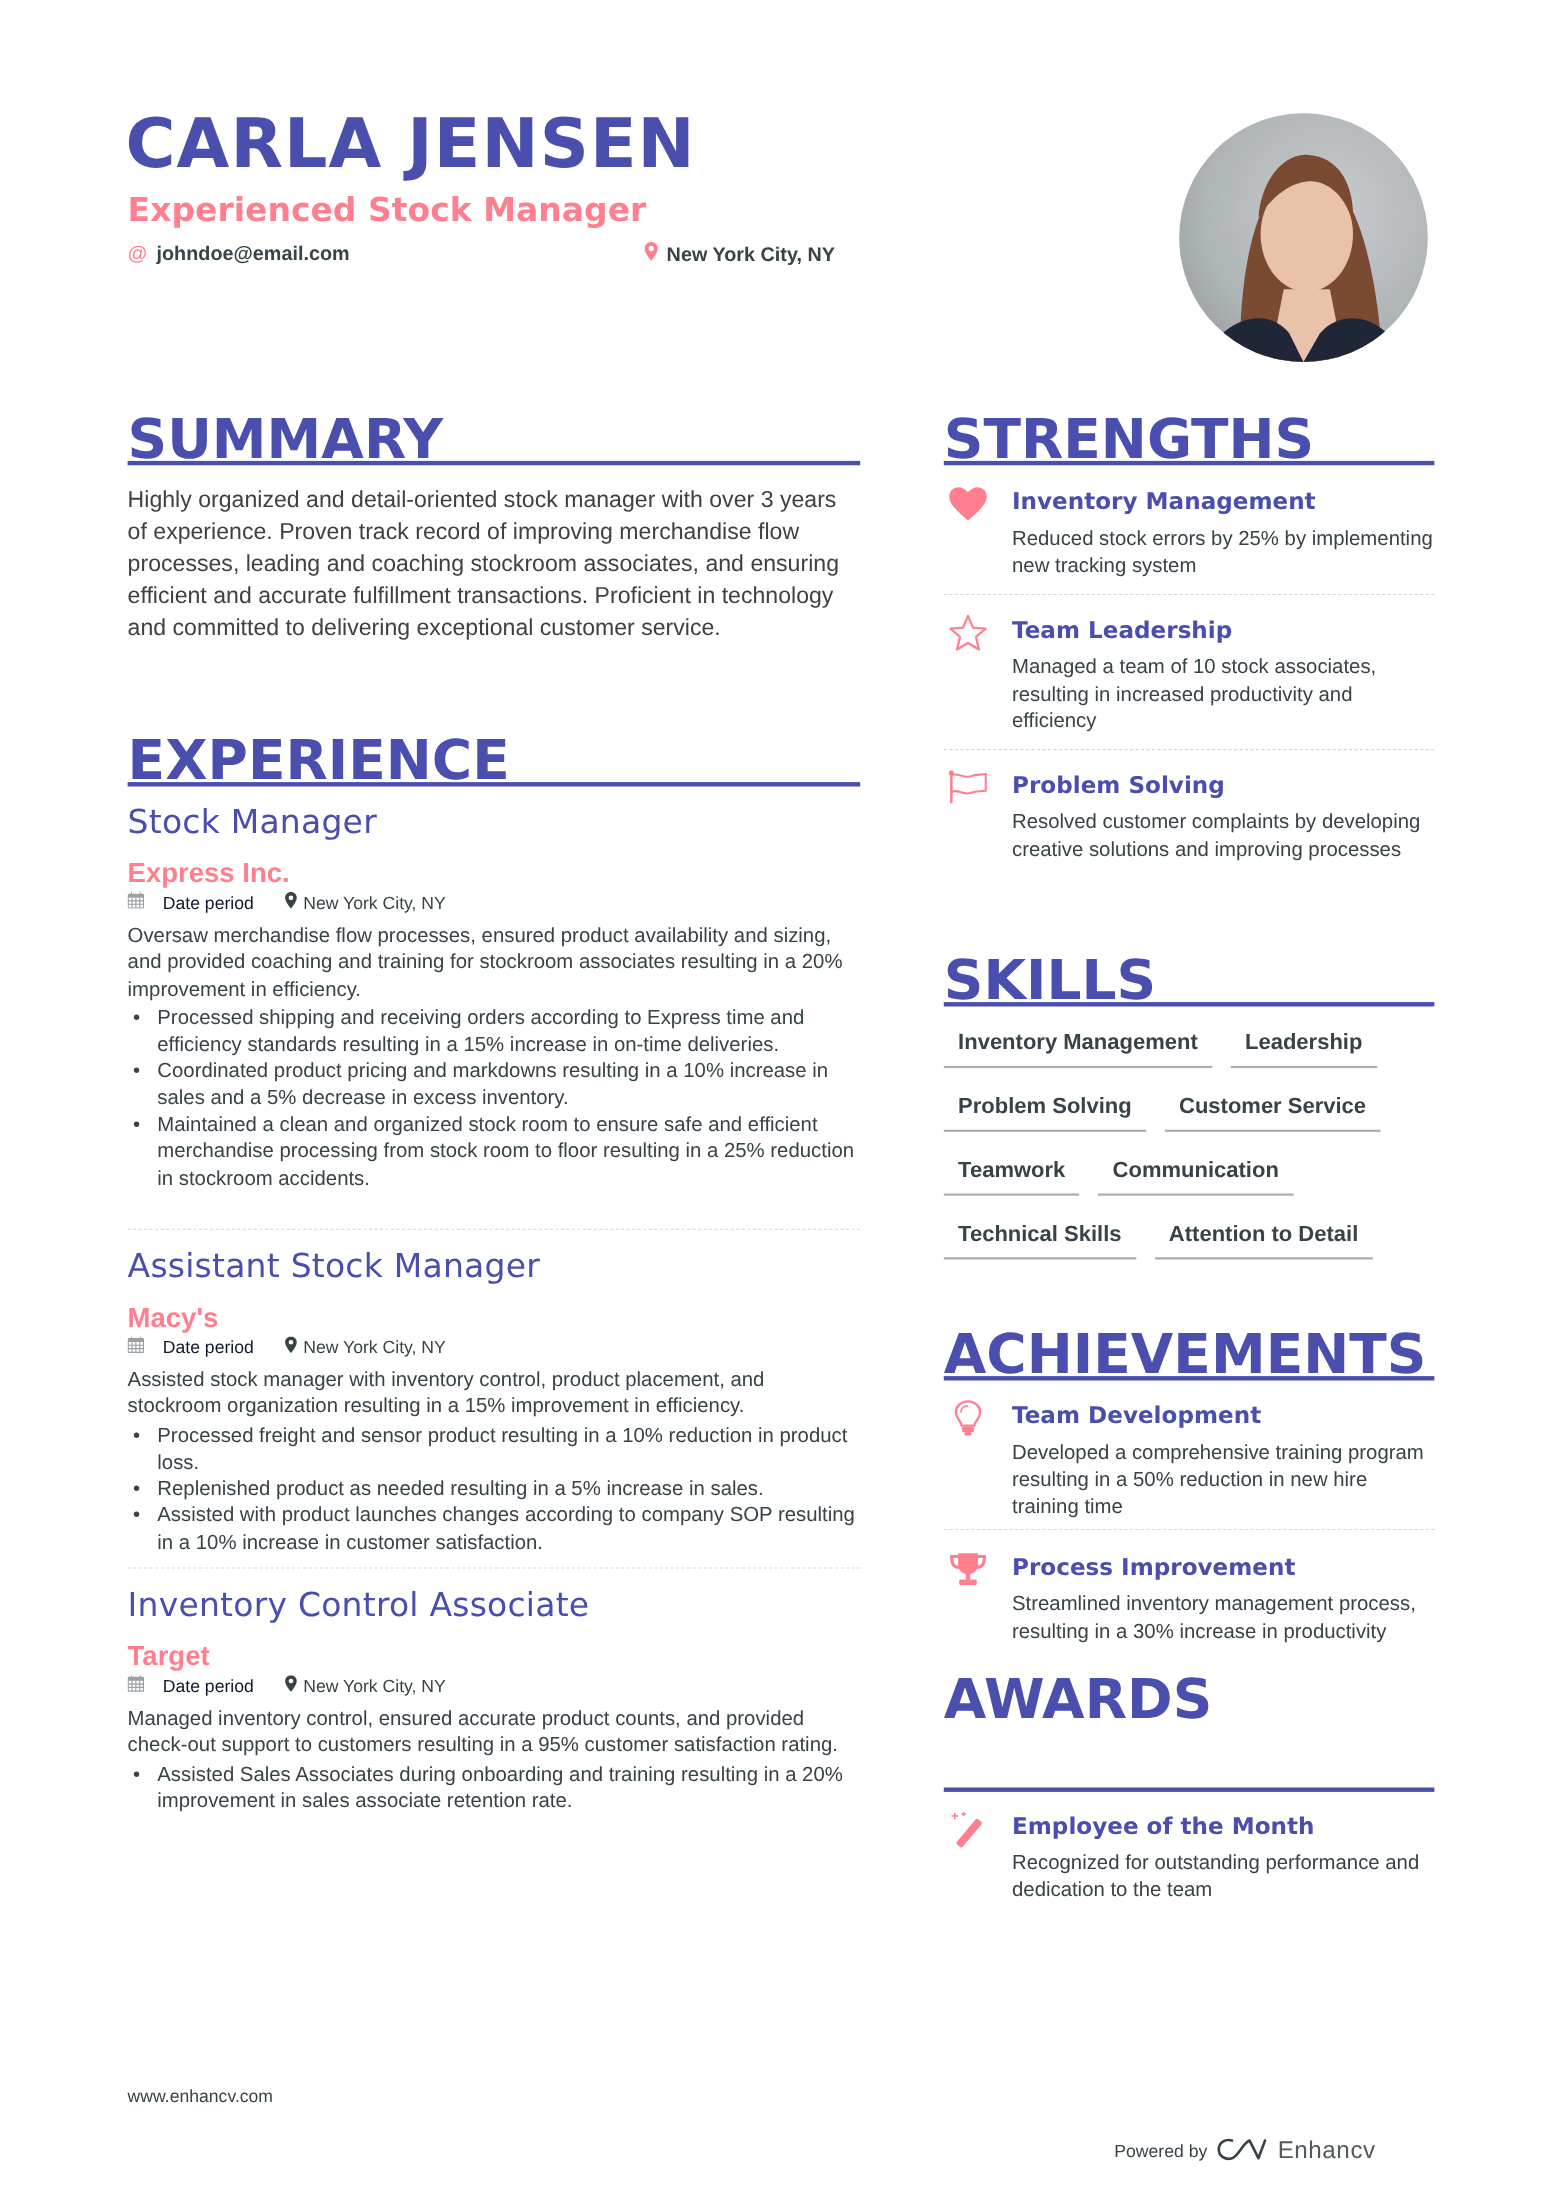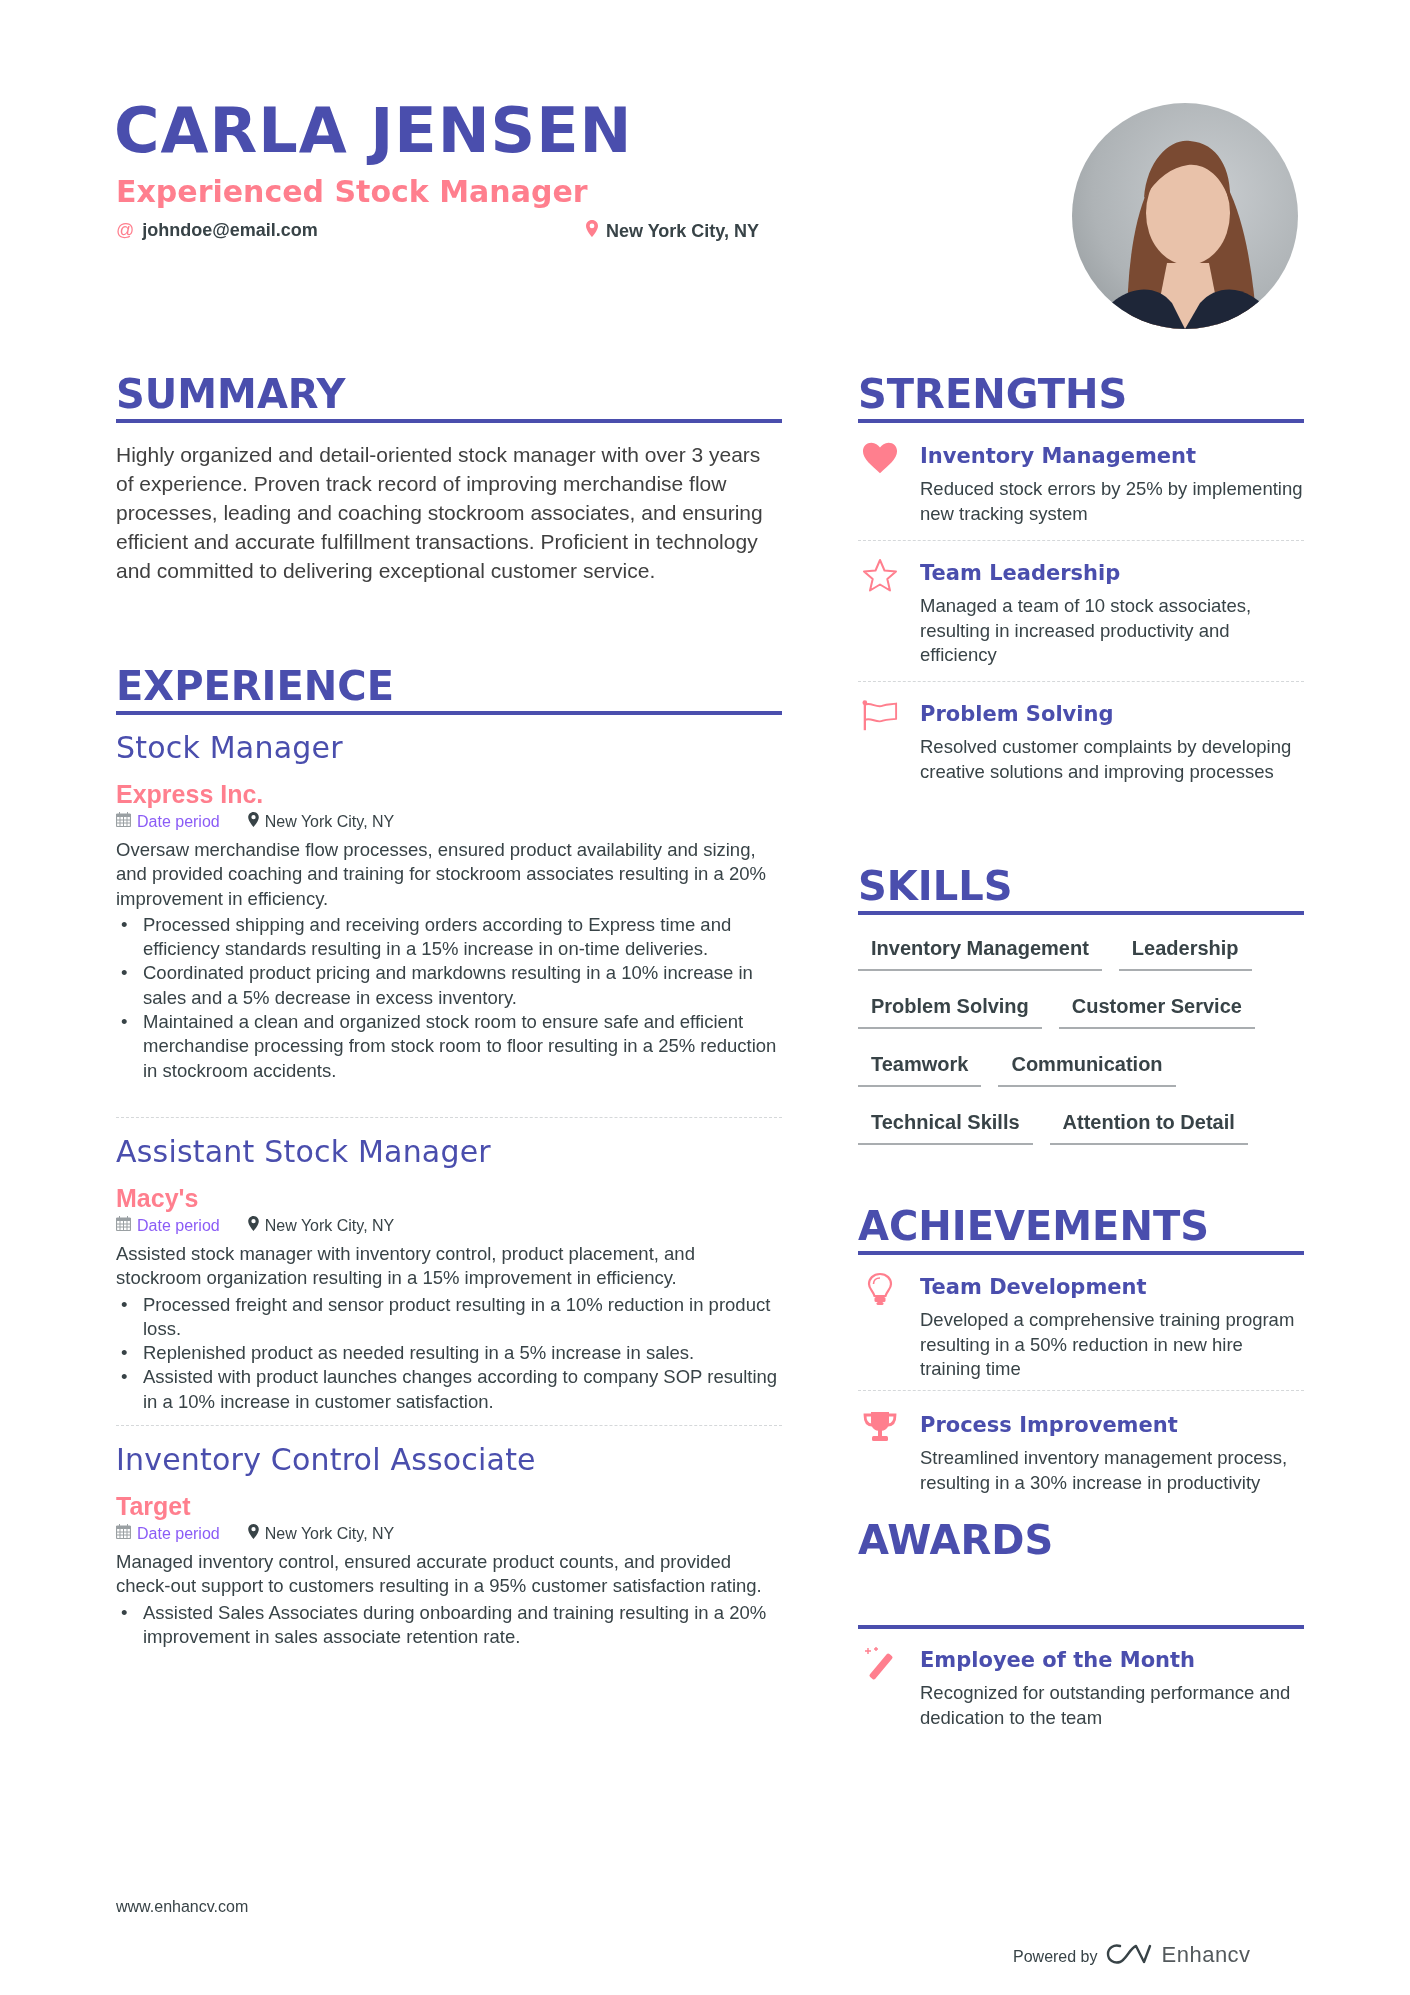--- a/index.html
+++ b/index.html
@@ -11,30 +11,30 @@
   .contact { position: absolute; top: 220px; font-size: 18px; font-weight: 700; color: #384347; display: flex; align-items: center; gap: 8px; }
   .contact .ic { color: #ff7f8e; font-weight: 400; font-size: 18px; }
   .contact-email { left: 116px; }
   .contact-loc { left: 586px; }
 
   .photo { position: absolute; left: 1072px; top: 103px; width: 226px; height: 226px; border-radius: 50%; overflow: hidden; background: radial-gradient(circle at 60% 40%, #c9cdd0 0%, #aeb3b6 60%, #8d9396 100%); }
 
   .col-left { position: absolute; left: 116px; top: 0; width: 666px; }
   .col-right { position: absolute; left: 858px; top: 0; width: 446px; }
 
-  .sec-title { position: absolute; left: 0; font-family: "DejaVu Sans", sans-serif; font-size: 40px; font-weight: 700; color: #4a4ead; line-height: 1; width: 100%; }
+  .sec-title { position: absolute; left: 0; font-family: "DejaVu Sans", sans-serif; font-size: 50px; font-weight: 700; color: #4a4ead; line-height: 1; width: 100%; }
   .sec-rule { position: absolute; left: 0; height: 4px; background: #4a4ead; width: 100%; }
 
   .summary-text { position: absolute; left: 0; top: 440px; width: 666px; font-size: 21px; line-height: 29px; color: #404040; }
 
   .job { position: absolute; left: 0; width: 666px; }
   .job-title { font-size: 30px; color: #4a4ead; font-family: "DejaVu Sans", sans-serif; font-weight: 400; line-height: 38px; letter-spacing: 0.2px; }
   .job-company { font-size: 25px; color: #ff7f8e; font-weight: 700; line-height: 30px; margin-top: 12px; }
   .job-meta { font-size: 16px; line-height: 26px; display: flex; align-items: center; color: #384347; }
-  .job-meta .date { color: #8b5cf6; margin-left: 6px; margin-right: 28px; }
+  .job-meta .date { color: #0f172a; margin-left: 17px; margin-right: 28px; }
   .job-meta .loc { margin-left: 6px; }
   .job-desc { font-size: 18.5px; line-height: 24.3px; margin-top: 3px; }
   .job-bullets { list-style: none; margin-top: 2px; }
   .job-bullets li { position: relative; padding-left: 27px; font-size: 18.5px; line-height: 24.3px; }
   .job-bullets li::before { content: "\2022"; position: absolute; left: 5px; top: 0; }
   .job-sep { position: absolute; left: 0; width: 666px; border-top: 1.5px dashed #d5d8da; }
 
   .item { position: absolute; left: 0; width: 446px; }
   .item .ic { position: absolute; left: 4px; top: 0; width: 36px; height: 36px; display: flex; align-items: flex-start; justify-content: center; }
   .item .ttl { margin-left: 62px; font-family: "DejaVu Sans", sans-serif; font-size: 21px; font-weight: 700; color: #4a4ead; line-height: 30px; }

